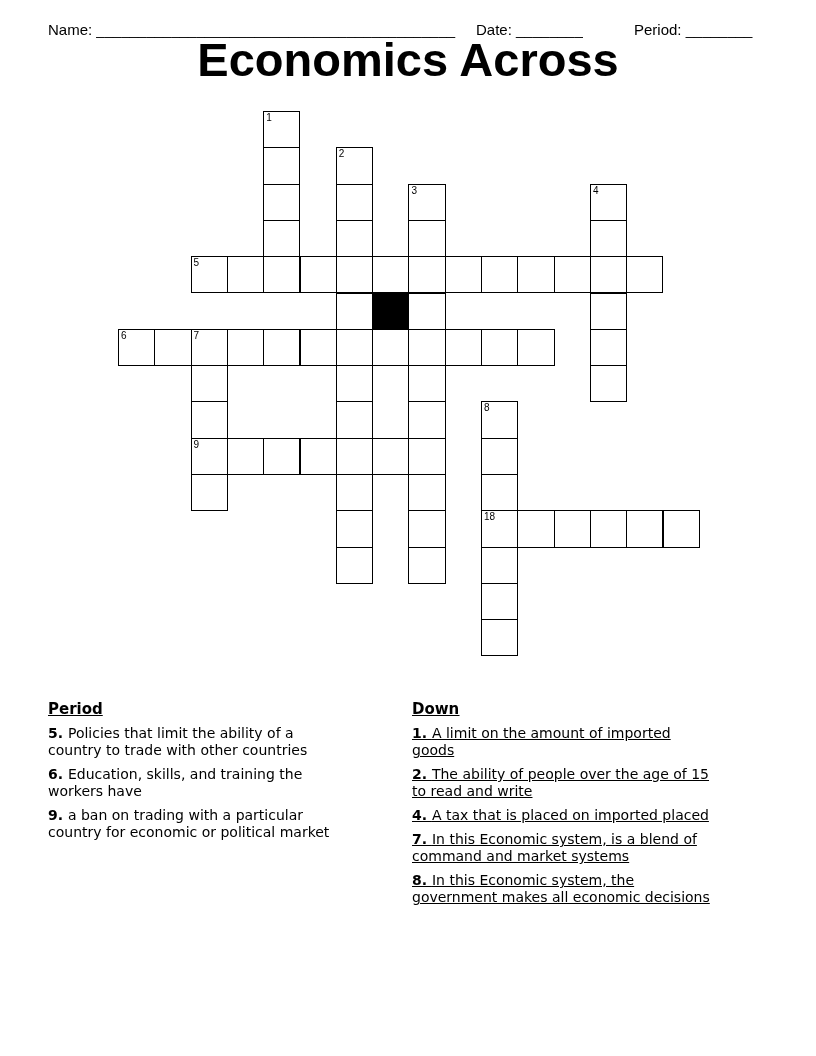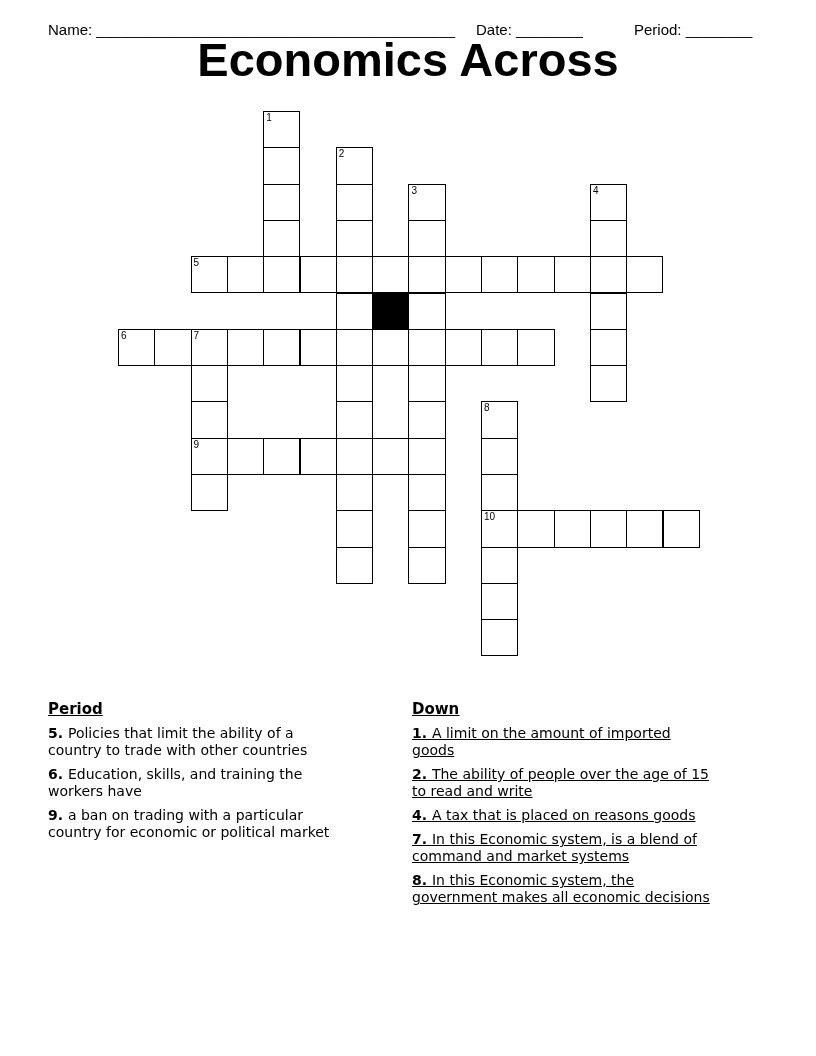--- a/index.html
+++ b/index.html
@@ -126,21 +126,21 @@
       <div class="cell" style="left: 372.1px; top: 437.7px;"></div>
       <div class="cell" style="left: 408.4px; top: 437.7px;"></div>
       <div class="cell" style="left: 481px; top: 437.7px;"></div>
       <div class="cell" style="left: 190.6px; top: 474px;"></div>
       <div class="cell" style="left: 335.8px; top: 474px;"></div>
       <div class="cell" style="left: 408.4px; top: 474px;"></div>
       <div class="cell" style="left: 481px; top: 474px;"></div>
       <div class="cell" style="left: 335.8px; top: 510.3px;"></div>
       <div class="cell" style="left: 408.4px; top: 510.3px;"></div>
       <div class="cell" style="left: 481px; top: 510.3px;">
-        <span class="cellnum">10</span>
+        <span class="cellnum">18</span>
       </div>
       <div class="cell" style="left: 517.3px; top: 510.3px;"></div>
       <div class="cell" style="left: 553.6px; top: 510.3px;"></div>
       <div class="cell" style="left: 589.9px; top: 510.3px;"></div>
       <div class="cell" style="left: 626.2px; top: 510.3px;"></div>
       <div class="cell" style="left: 662.5px; top: 510.3px;"></div>
       <div class="cell" style="left: 335.8px; top: 546.6px;"></div>
       <div class="cell" style="left: 408.4px; top: 546.6px;"></div>
       <div class="cell" style="left: 481px; top: 546.6px;"></div>
       <div class="cell" style="left: 481px; top: 582.9px;"></div>
@@ -160,21 +160,21 @@
 country for economic or political market</span></p>
         </div>
     </div>
     <div class="clue-col" id="down-col">
       <p class="clue-heading">Down</p>
       <div id="down-list">
           <p class="clue"><span class="clue-num">1. </span><span class="clue-text">A limit on the amount of imported
 goods</span></p>
           <p class="clue"><span class="clue-num">2. </span><span class="clue-text">The ability of people over the age of 15
 to read and write</span></p>
-          <p class="clue"><span class="clue-num">4. </span><span class="clue-text">A tax that is placed on reasons goods</span></p>
+          <p class="clue"><span class="clue-num">4. </span><span class="clue-text">A tax that is placed on imported placed</span></p>
           <p class="clue"><span class="clue-num">7. </span><span class="clue-text">In this Economic system, is a blend of
 command and market systems</span></p>
           <p class="clue"><span class="clue-num">8. </span><span class="clue-text">In this Economic system, the
 government makes all economic decisions</span></p>
         </div>
     </div>
   </div>
 
 </div>
 

